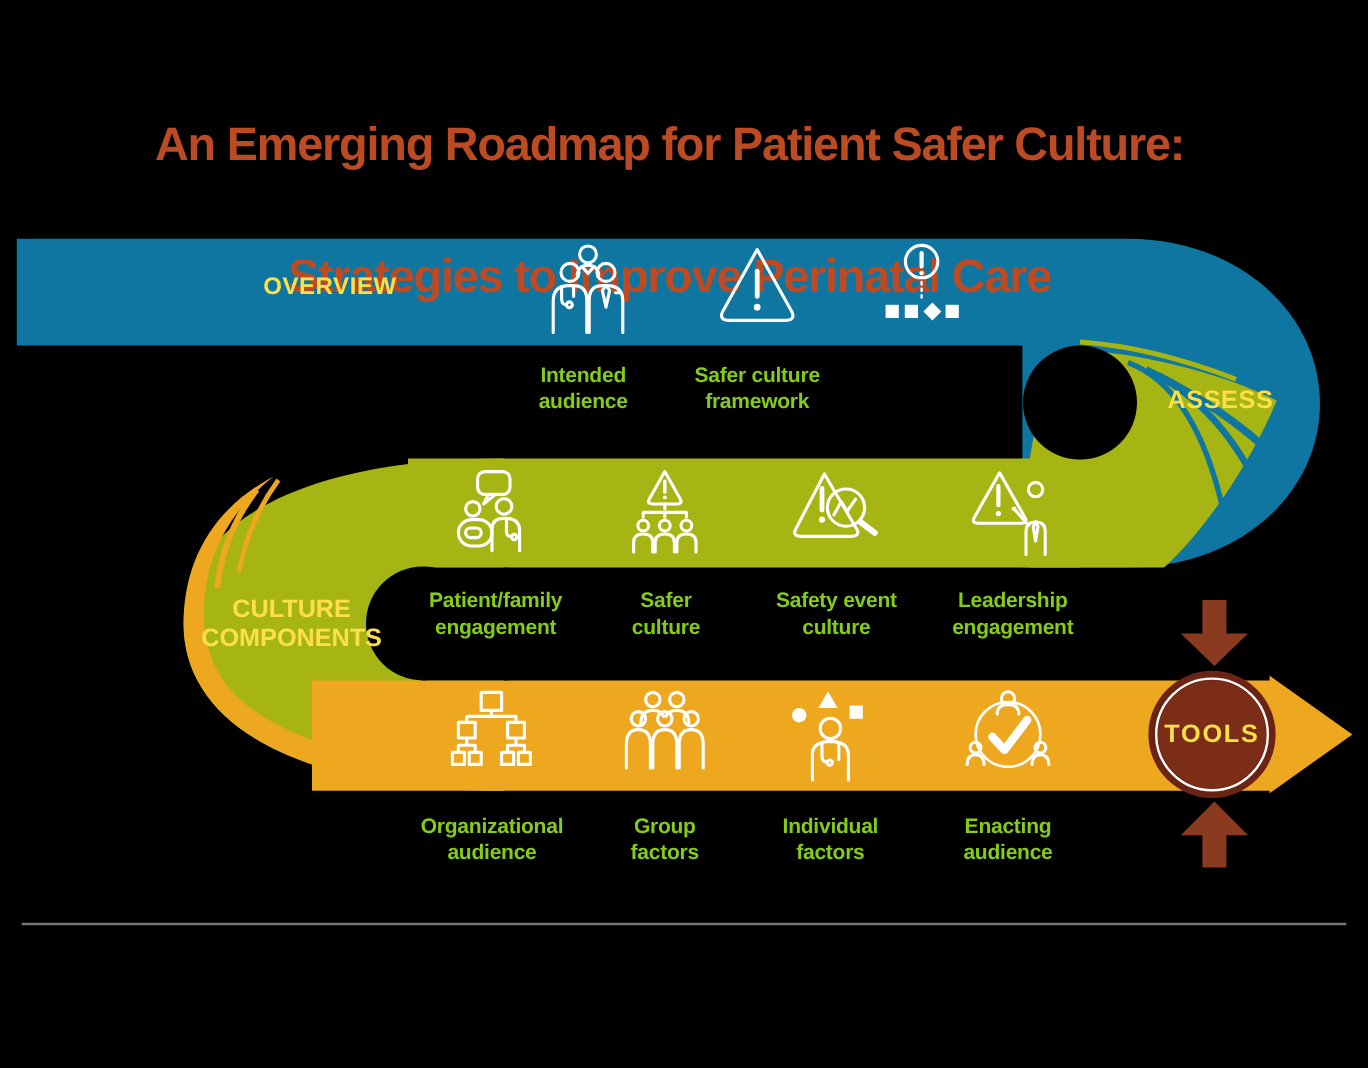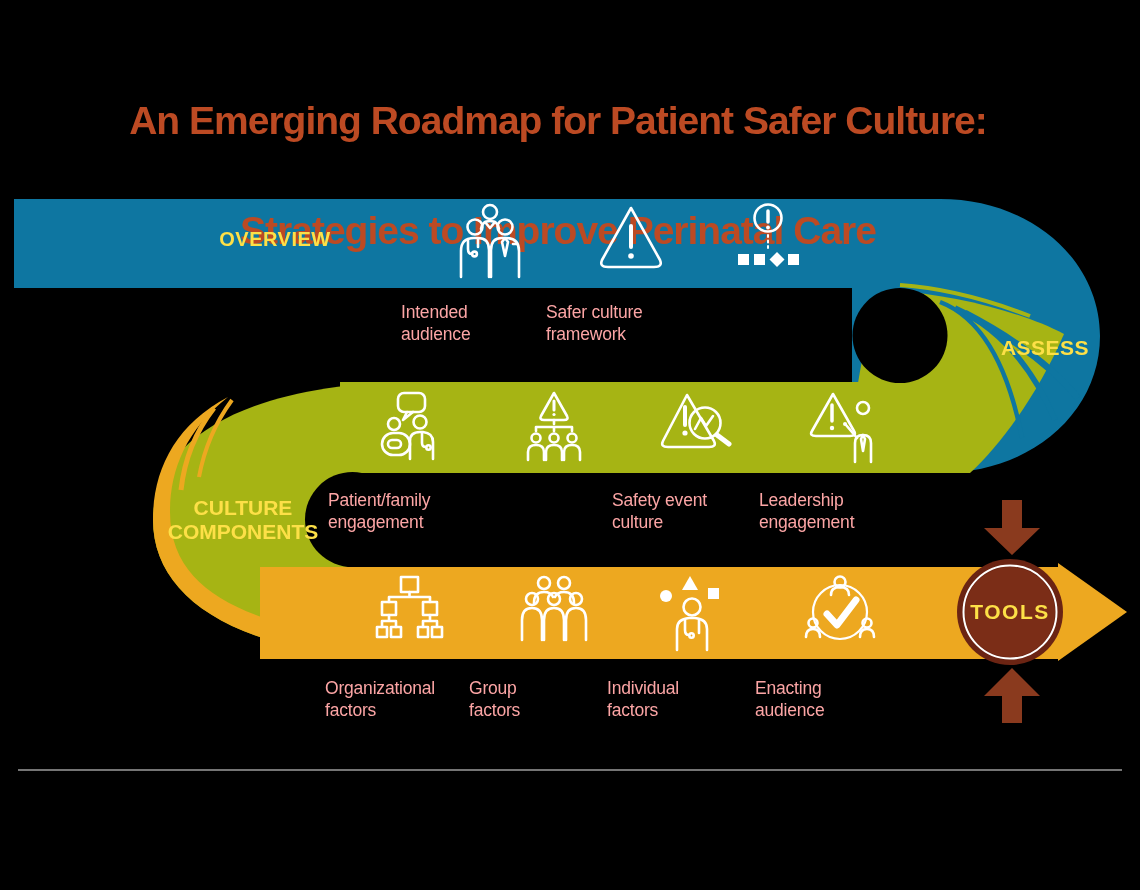--- a/index.html
+++ b/index.html
@@ -4,25 +4,25 @@
 <style>
   html,body{margin:0;padding:0;background:#000;}
   .stage{position:relative;width:1140px;height:890px;background:#000;overflow:hidden;
          font-family:"Liberation Sans","DejaVu Sans",sans-serif;}
   .art{position:absolute;left:0;top:0;}
   .title{position:absolute;left:33px;top:38px;width:1050px;
          font-size:39px;line-height:55px;font-weight:bold;letter-spacing:-1px;
          color:#BC4A23;white-space:pre-line;text-align:center;}
   .band-label{position:absolute;color:#fde047;font-weight:bold;text-align:center;white-space:pre-line;}
   .lbl-overview{left:175px;top:228px;width:200px;font-size:20px;letter-spacing:.5px;}
-  .lbl-assess{left:947px;top:336px;width:140px;font-size:21px;letter-spacing:.5px;padding-left:28px;}
+  .lbl-assess{left:947px;top:322px;width:140px;font-size:21px;letter-spacing:.5px;}
   .lbl-culture{left:143px;top:496px;width:200px;font-size:21px;line-height:24px;}
   .lbl-tools{left:950px;top:600px;width:120px;font-size:21px;letter-spacing:1.5px;}
-  .lbl{position:absolute;width:170px;font-size:17.5px;line-height:22px;font-weight:normal;
-       color:#fca5a5;white-space:pre-line;letter-spacing:-0.2px;}
+  .lbl{position:absolute;width:170px;font-size:17.5px;line-height:22px;font-weight:bold;
+       color:#84cc16;text-align:center;white-space:pre-line;letter-spacing:-0.2px;}
   .icon{position:absolute;}
   .icon svg{display:block;}
   .ic{stroke:#fff;fill:none;stroke-width:2.6;stroke-linecap:round;stroke-linejoin:round;}
 </style>
 </head>
 <body>
 
 <div class="stage">
 
   <svg class="art" width="1140" height="890" viewBox="0 0 1140 890">
@@ -214,27 +214,29 @@
     </svg>
   </div>
 
   <div class="lbl" style="left:401px;top:301px">Intended
 audience</div>
   <div class="lbl" style="left:546px;top:301px">Safer culture
 framework</div>
 
   <div class="lbl" style="left:328px;top:489px">Patient/family
 engagement</div>
+  <div class="lbl" style="left:470px;top:489px">Safer
+culture</div>
   <div class="lbl" style="left:612px;top:489px">Safety event
 culture</div>
   <div class="lbl" style="left:759px;top:489px">Leadership
 engagement</div>
 
   <div class="lbl" style="left:325px;top:677px">Organizational
-factors</div>
+audience</div>
   <div class="lbl" style="left:469px;top:677px">Group
 factors</div>
   <div class="lbl" style="left:607px;top:677px">Individual
 factors</div>
   <div class="lbl" style="left:755px;top:677px">Enacting
 audience</div>
 
 </div>
 
 </body></html>

